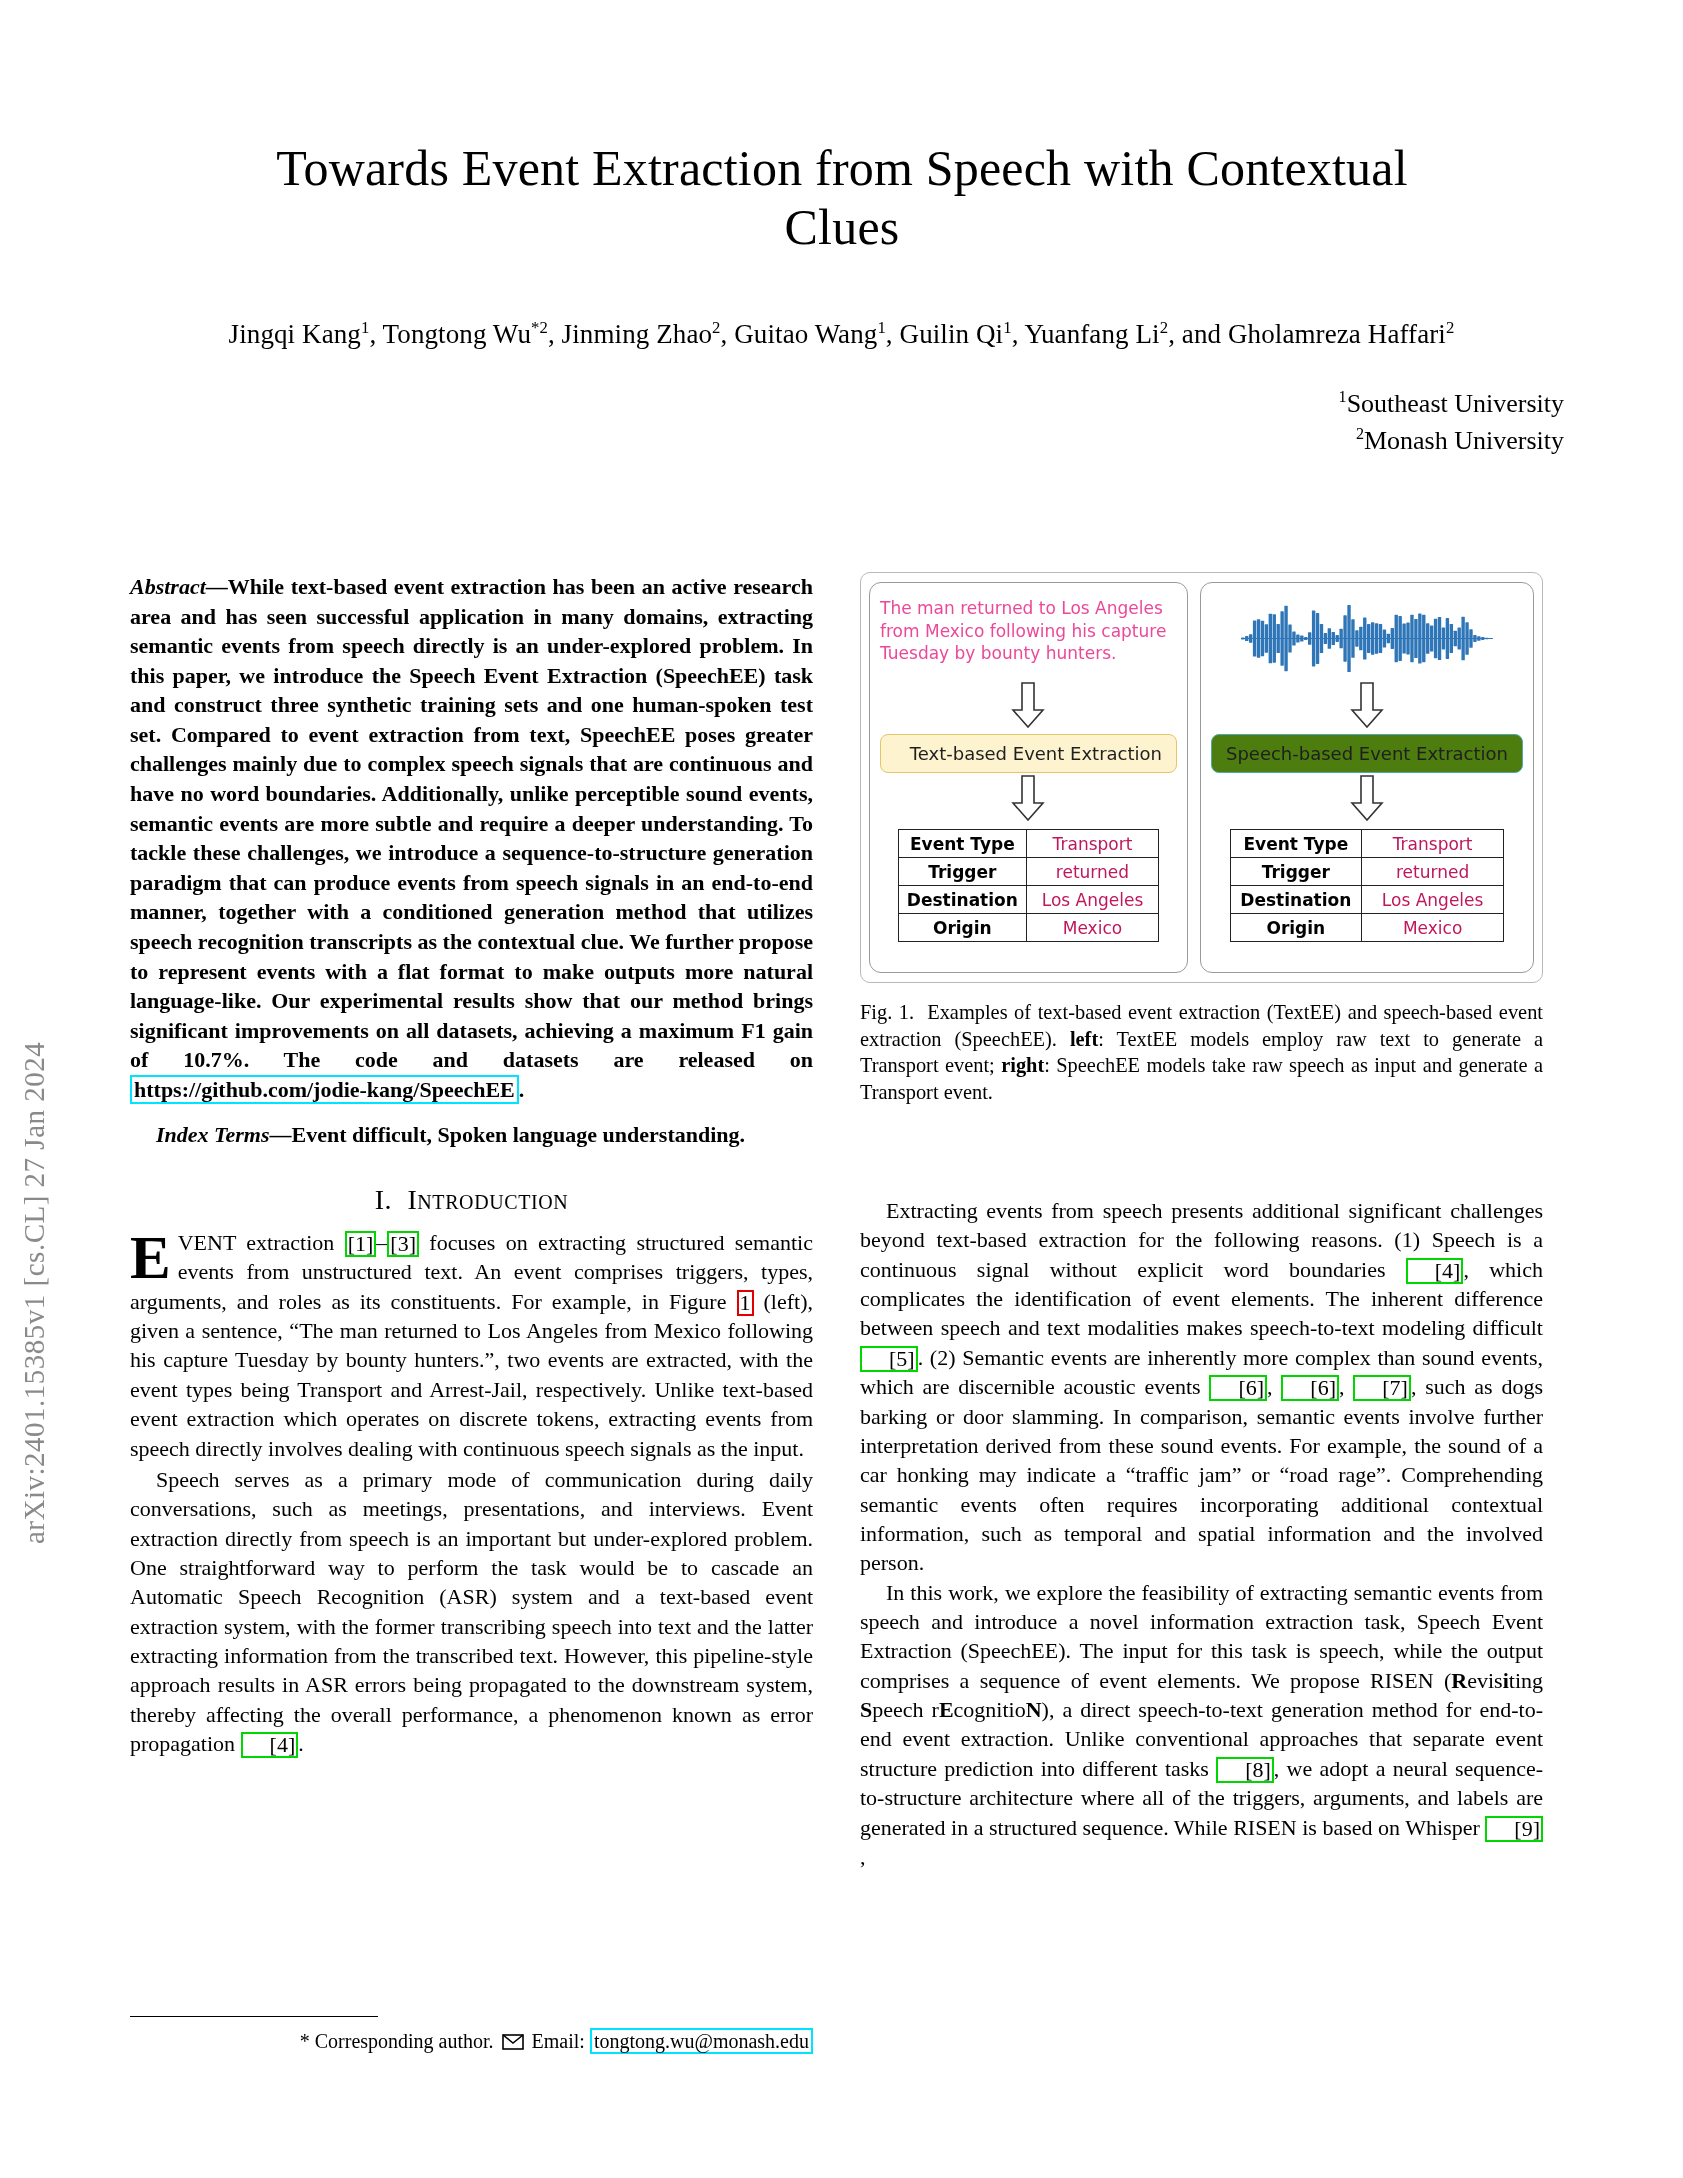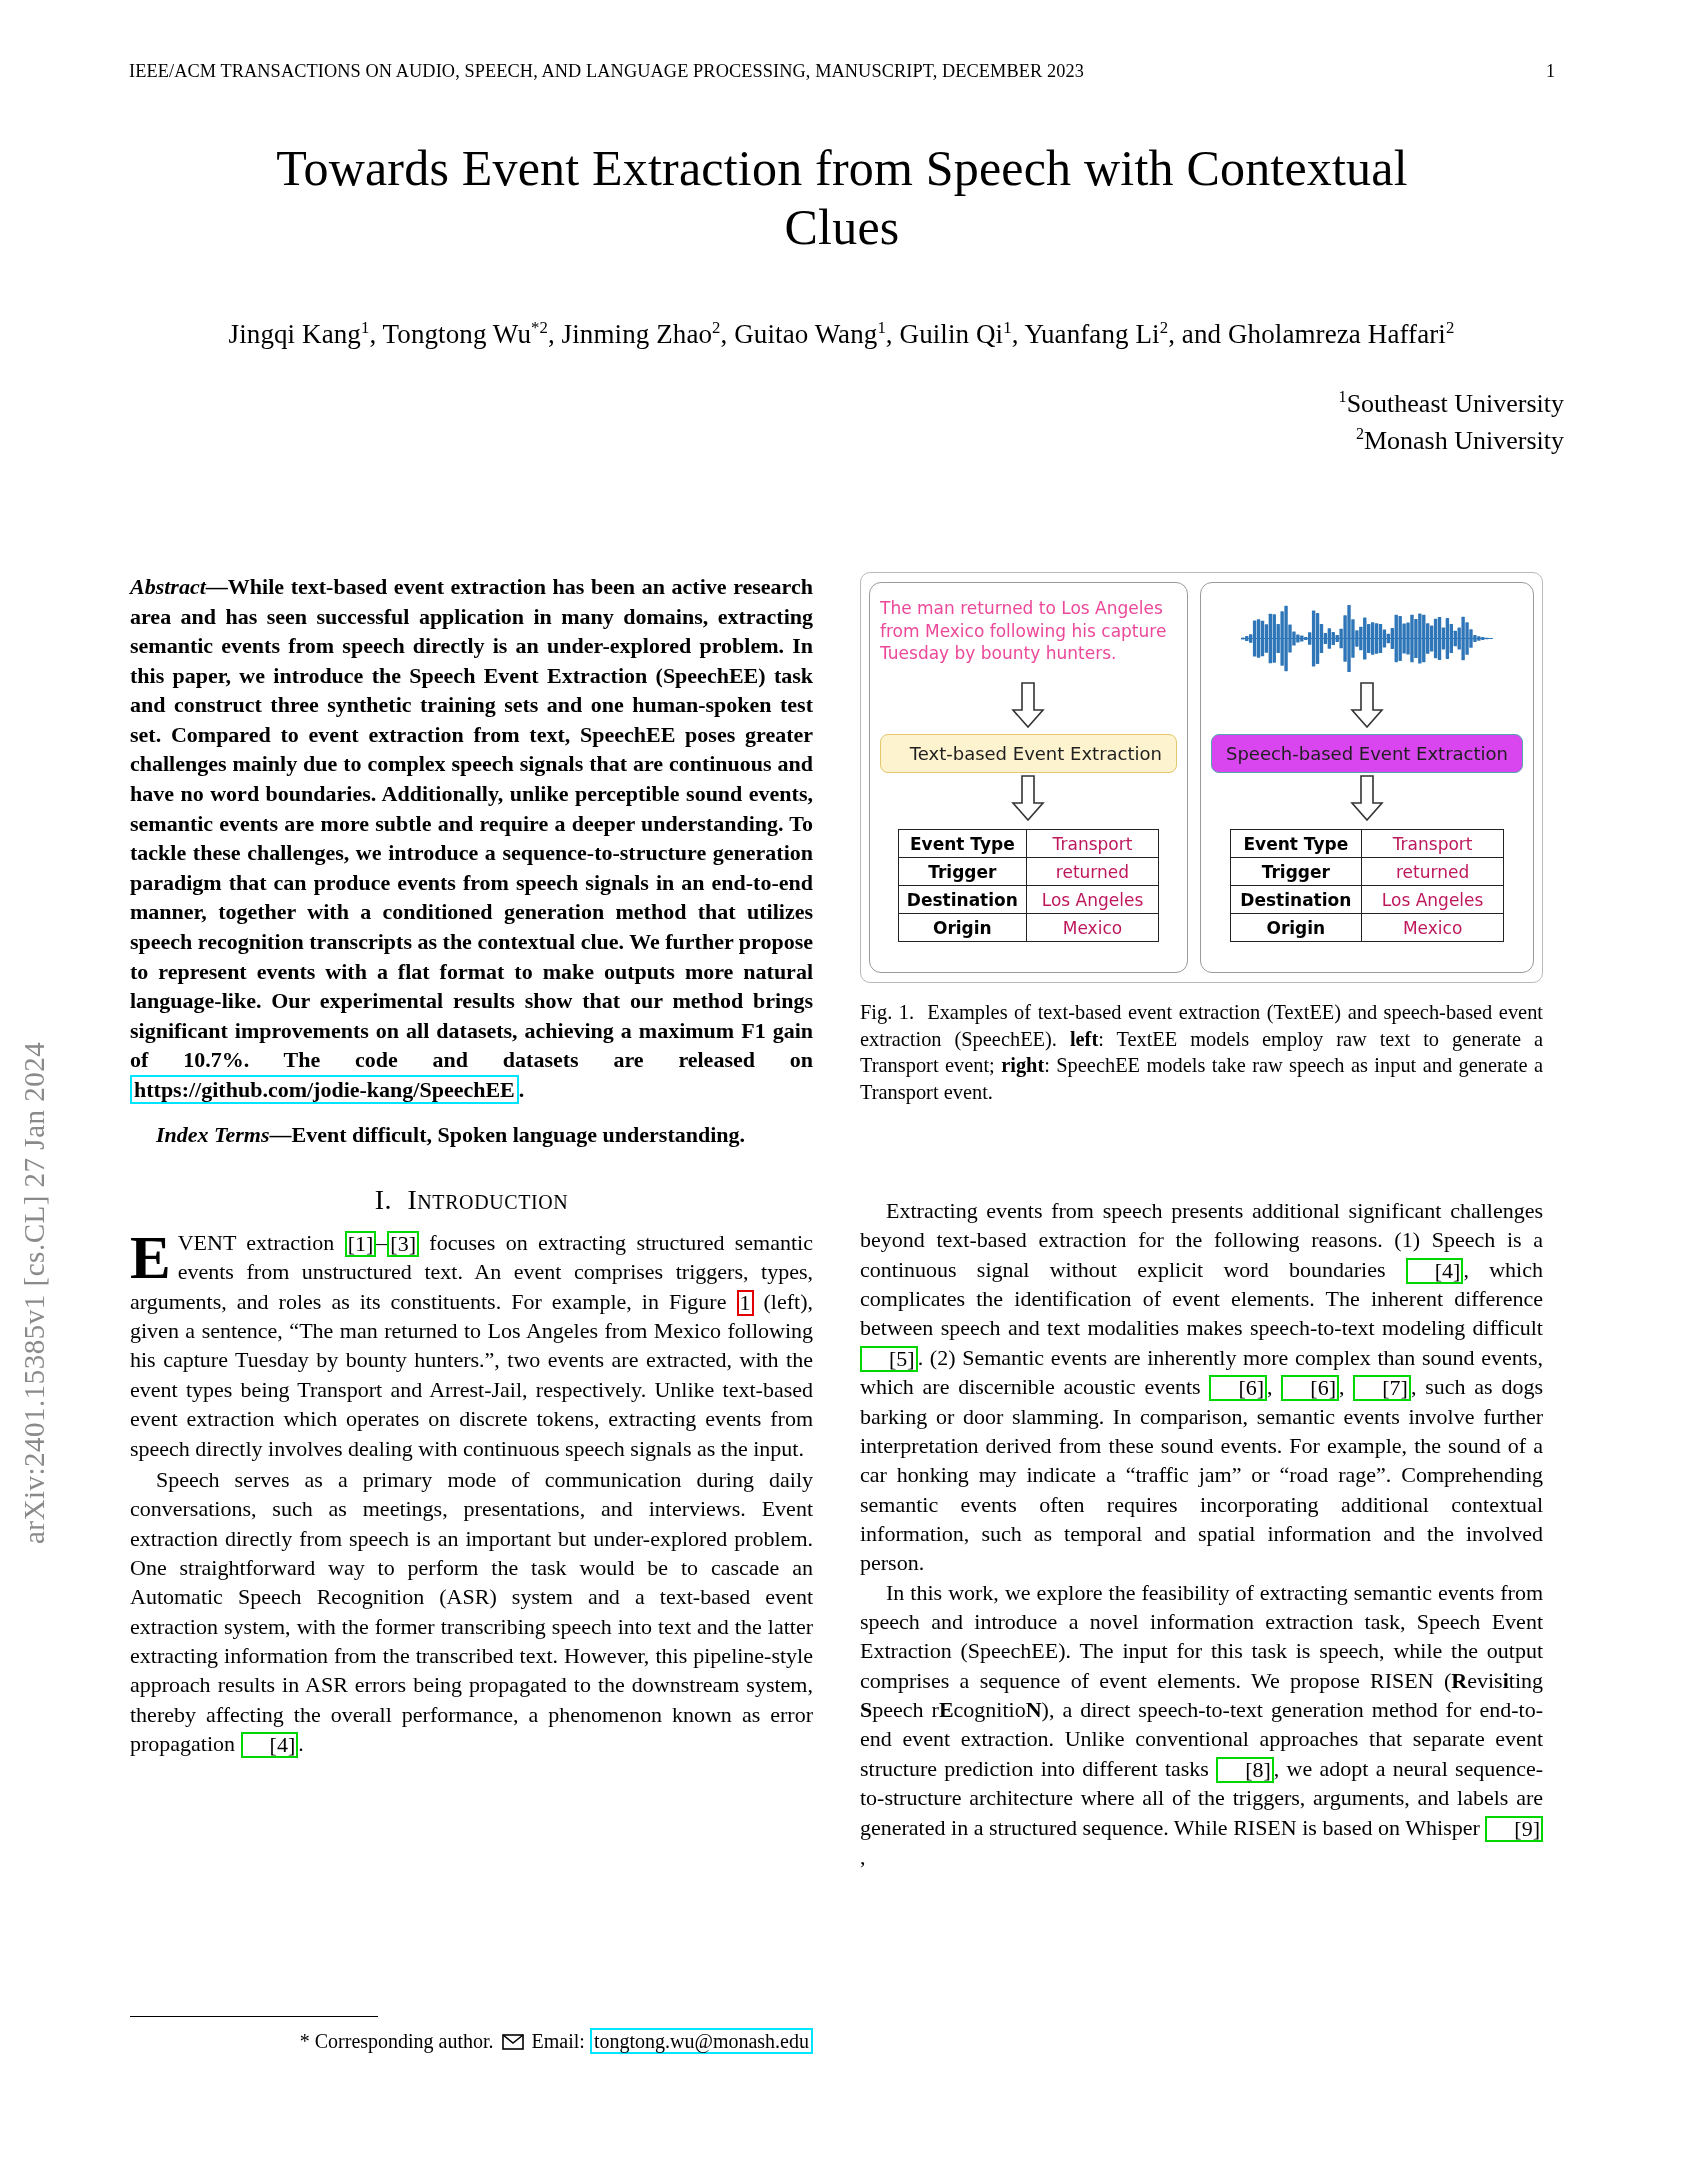--- a/index.html
+++ b/index.html
@@ -252,21 +252,21 @@
     font-family: "DejaVu Sans", "Liberation Sans", sans-serif;
     font-size: 18px;
     color: #1f1f1f;
     border-radius: 8px;
     padding: 8px 14px;
     text-align: right;
     width: 100%;
     white-space: nowrap;
   }
   .stage-text { background: #fdf3cf; border: 1.6px solid #e3c76a; }
-  .stage-speech { background: #d946ef; border: 1.6px solid #4fa9ad; }
+  .stage-speech { background: #4d7c0f; border: 1.6px solid #4fa9ad; }
 
   table.event-table {
     border-collapse: collapse;
     font-family: "DejaVu Sans", "Liberation Sans", sans-serif;
     font-size: 17px;
     width: 88%;
     margin-top: 2px;
   }
   table.event-table td {
     border: 1.1px solid #222;
@@ -288,24 +288,20 @@
 </style>
 </head>
 <body>
 
 <div class="arxiv-stamp">
   <span class="arxiv-inner">arXiv:2401.15385v1  [cs.CL]  27 Jan 2024</span>
 </div>
 
 <div class="page">
 
-  <div class="runhead">
-    <span>IEEE/ACM TRANSACTIONS ON AUDIO, SPEECH, AND LANGUAGE PROCESSING, MANUSCRIPT, DECEMBER 2023</span>
-    <span class="pageno">1</span>
-  </div>
 
   <div class="title">Towards Event Extraction from Speech with Contextual Clues</div>
 
   <div class="authors">Jingqi Kang<sup>1</sup>, Tongtong Wu<sup>*2</sup>, Jinming Zhao<sup>2</sup>, Guitao Wang<sup>1</sup>, Guilin Qi<sup>1</sup>, Yuanfang Li<sup>2</sup>, and Gholamreza Haffari<sup>2</sup></div>
 
   <div class="affil"><sup>1</sup>Southeast University<br><sup>2</sup>Monash University</div>
 
   <div class="col-left">
 
     <div class="abstract">

